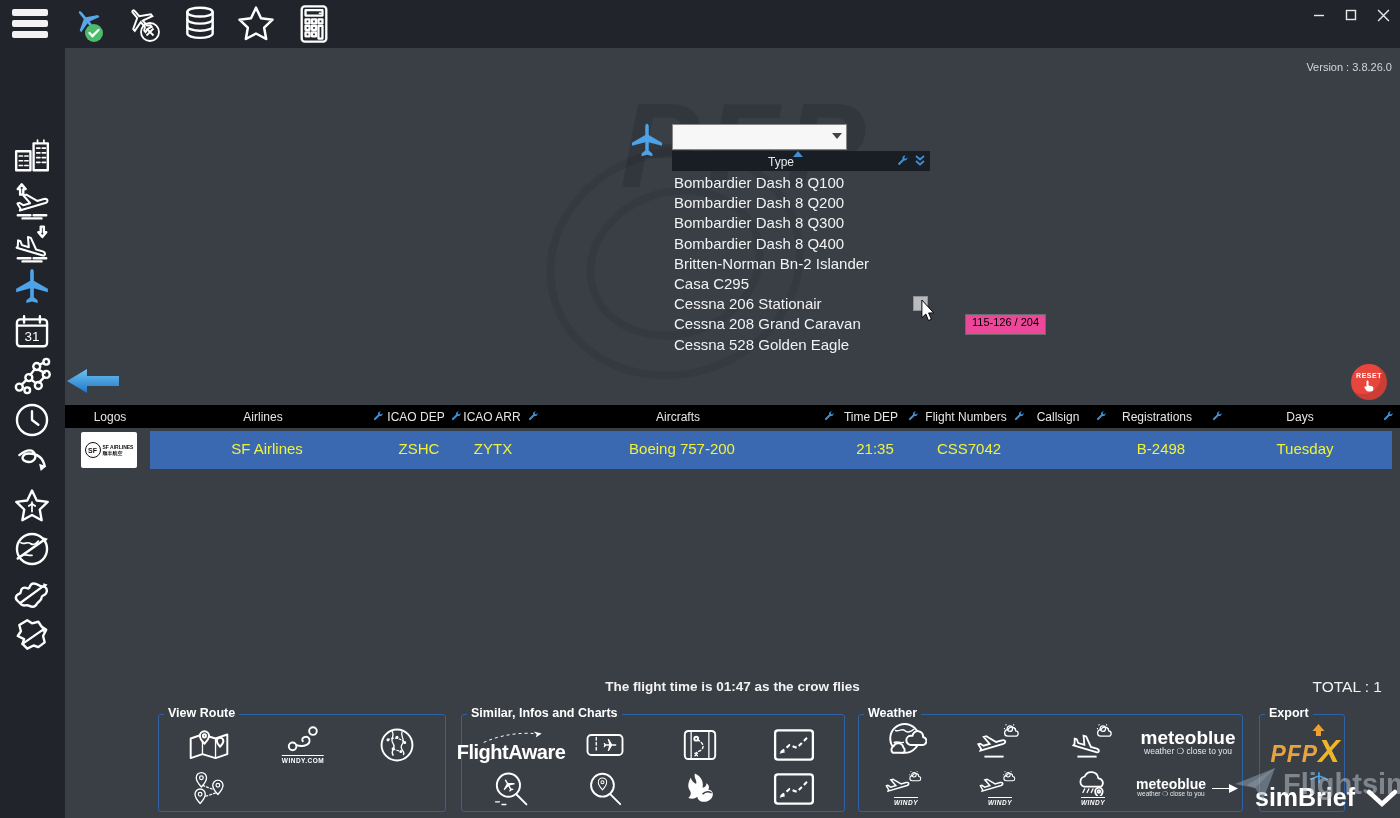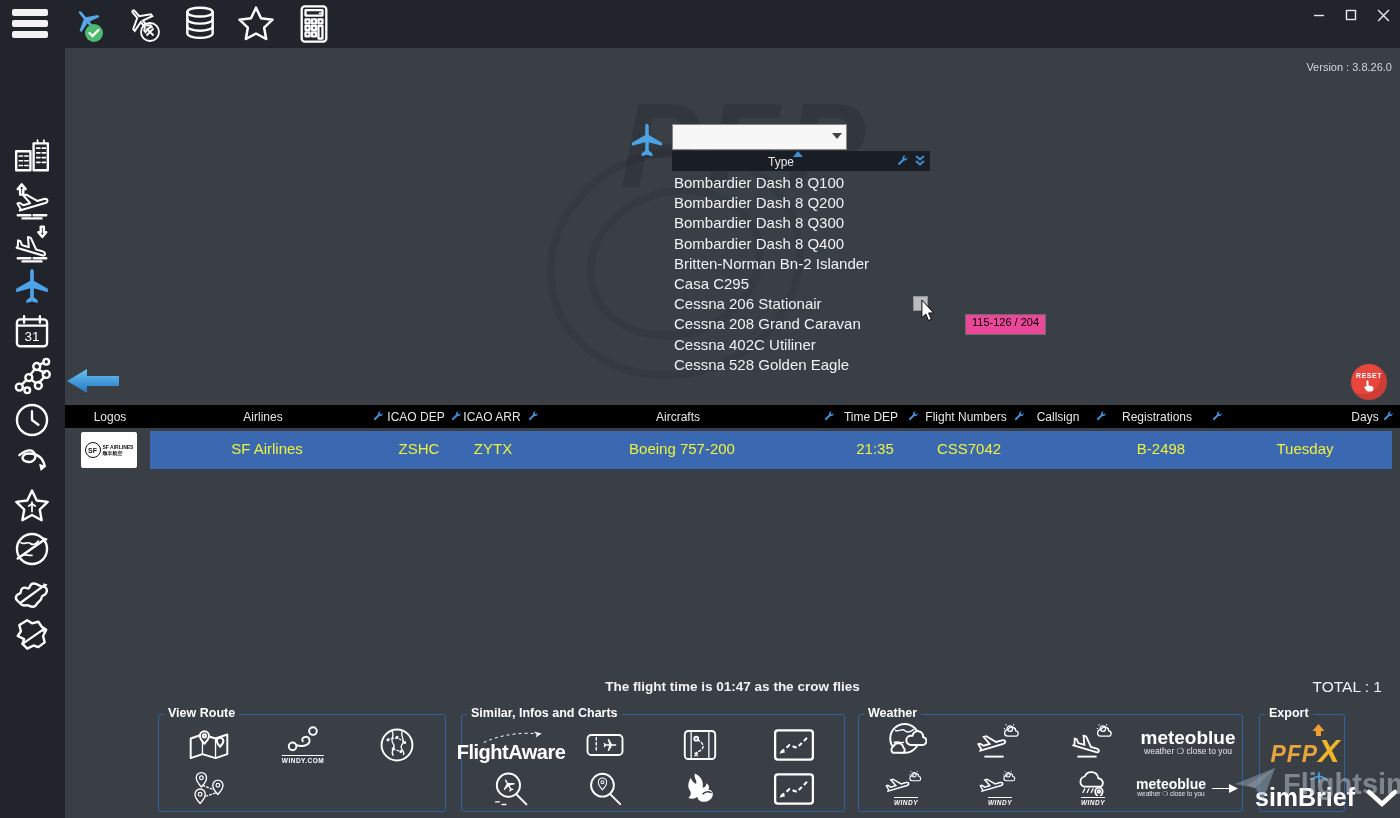--- a/index.html
+++ b/index.html
@@ -302,21 +302,20 @@
   </div>
   <div class="ac-list">
     <div class="ac-item">Bombardier Dash 8 Q100</div>
     <div class="ac-item">Bombardier Dash 8 Q200</div>
     <div class="ac-item">Bombardier Dash 8 Q300</div>
     <div class="ac-item">Bombardier Dash 8 Q400</div>
     <div class="ac-item">Britten-Norman Bn-2 Islander</div>
     <div class="ac-item">Casa C295</div>
     <div class="ac-item">Cessna 206 Stationair</div>
     <div class="ac-item">Cessna 208 Grand Caravan</div>
-    <div class="ac-item">Cessna 402C Utiliner</div>
     <div class="ac-item">Cessna 528 Golden Eagle</div>
   </div>
   <div class="scroll-thumb"></div>
   <div class="cursor-ptr">
     <svg width="16" height="22" viewBox="0 0 12 18">
         <path d="M1 0v14.5l3.2-3 2.2 5.3 2.4-1-2.3-5.2h4.2z" fill="#fff" stroke="#000" stroke-width="0.8"></path>
       </svg>
   </div>
   <div class="tooltip">115-126 / 204</div>
 
@@ -341,21 +340,21 @@
   <div class="thead">
     <span class="th" style="left:45px">Logos</span>
     <span class="th" style="left:198px">Airlines</span>
     <span class="th" style="left:351px">ICAO DEP</span>
     <span class="th" style="left:427px">ICAO ARR</span>
     <span class="th" style="left:613px">Aircrafts</span>
     <span class="th" style="left:806px">Time DEP</span>
     <span class="th" style="left:901px">Flight Numbers</span>
     <span class="th" style="left:993px">Callsign</span>
     <span class="th" style="left:1092px">Registrations</span>
-    <span class="th" style="left:1300px">Days</span>
+    <span class="th" style="left:1235px">Days</span>
     <svg class="th-wrench" style="left:307px" viewBox="0 0 24 24">
         <use href="#sym-wrench" fill="#3f8fd6"></use>
       </svg>
     <svg class="th-wrench" style="left:385px" viewBox="0 0 24 24">
         <use href="#sym-wrench" fill="#3f8fd6"></use>
       </svg>
     <svg class="th-wrench" style="left:462px" viewBox="0 0 24 24">
         <use href="#sym-wrench" fill="#3f8fd6"></use>
       </svg>
     <svg class="th-wrench" style="left:758px" viewBox="0 0 24 24">

